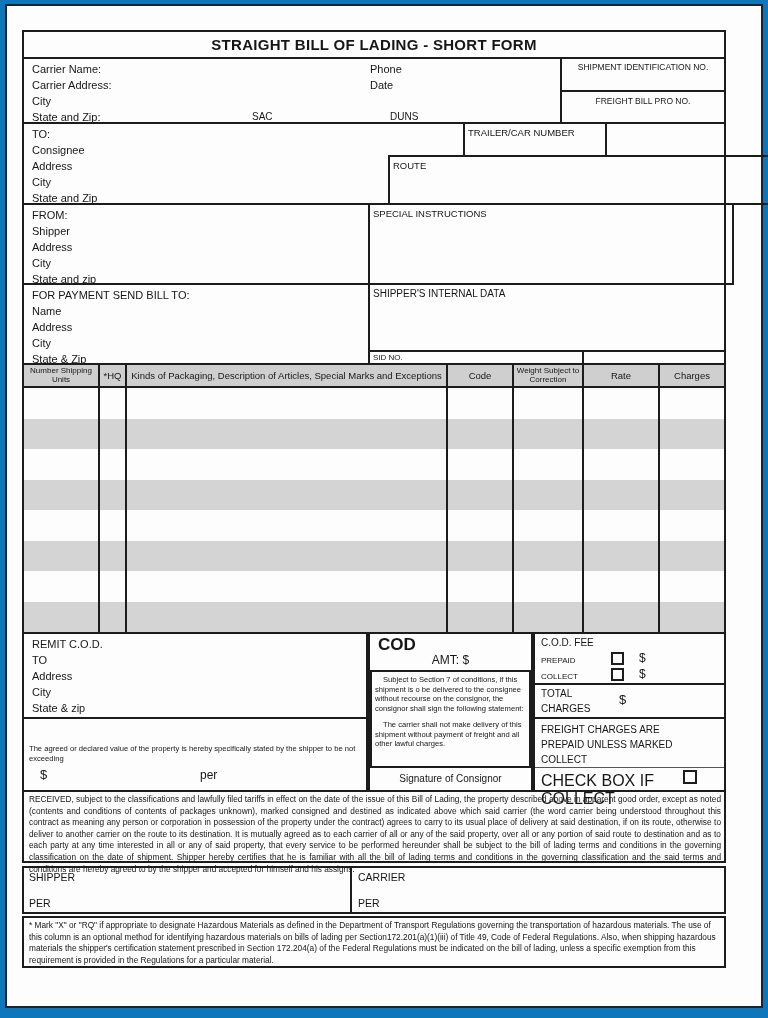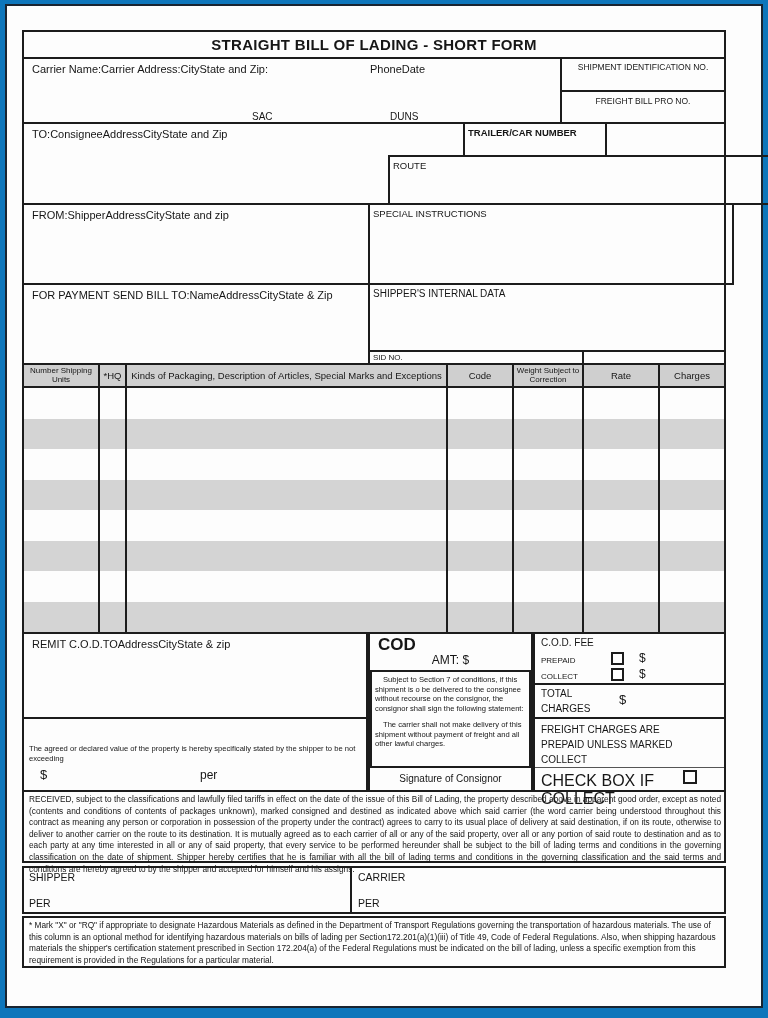--- a/index.html
+++ b/index.html
@@ -2,21 +2,21 @@
 <html><head>
 <meta charset="utf-8">
 <style>
   html,body{margin:0;padding:0;}
   body{width:768px;height:1018px;font-family:"Liberation Sans", sans-serif;color:#161616;}
   .frame{position:absolute;left:0;top:0;width:768px;height:1018px;box-sizing:border-box;
          border-style:solid;border-color:#0e76bb;border-width:4px 5px 10px 5px;background:#0e76bb;}
   .sheet{position:relative;width:100%;height:100%;box-sizing:border-box;background:#fdfdfd;border:2px solid #1a2430;}
   .form{position:absolute;left:15px;top:24px;width:704px;height:940px;}
   .box{position:absolute;box-sizing:border-box;border:2px solid #1c1c1c;}
-  .fieldcol{position:absolute;left:8px;top:2px;display:flex;}
+  .fieldcol{position:absolute;left:8px;top:2px;display:flex;flex-direction:column;}
   .fieldcol span{height:16px;line-height:16px;font-size:11px;white-space:nowrap;}
   .tag{position:absolute;font-size:9px;white-space:nowrap;}
   .ctag{font-size:8.5px;text-align:center;width:100%;position:absolute;}
   .title{display:flex;align-items:center;justify-content:center;font-weight:bold;font-size:15px;letter-spacing:.3px;}
   
   .thead{display:flex;height:23px;background:#cfcfcf;border-bottom:2px solid #1c1c1c;box-sizing:border-box;}
   .th{box-sizing:border-box;border-right:2px solid #1c1c1c;display:flex;align-items:center;justify-content:center;
       text-align:center;font-size:9.5px;line-height:1.05;padding:0 2px;}
   .th.small{font-size:8px;}
   .th:last-child{border-right:none;}
@@ -62,21 +62,21 @@
 
       <div class="box" style="left:0;top:92px;width:704px;height:83px;">
         <div class="fieldcol">
           <span>TO:</span>
           <span>Consignee</span>
           <span>Address</span>
           <span>City</span>
           <span>State and Zip</span>
         </div>
       </div>
-      <div class="box" style="left:441px;top:92px;width:144px;height:35px;font-weight:bold;">
+      <div class="box" style="left:441px;top:92px;width:144px;height:35px;">
         <span class="tag" style="left:3px;top:3px;font-size:9.5px;">TRAILER/CAR NUMBER</span>
       </div>
       <div class="box" style="left:583px;top:92px;width:121px;height:35px;"></div>
       <div class="box" style="left:346px;top:125px;width:401px;height:50px;margin-left:20px;">
         <span class="tag" style="left:3px;top:3px;font-size:9.5px;">ROUTE</span>
       </div>
 
       <div class="box" style="left:0;top:173px;width:712px;height:82px;">
         <div class="fieldcol">
           <span>FROM:</span>

